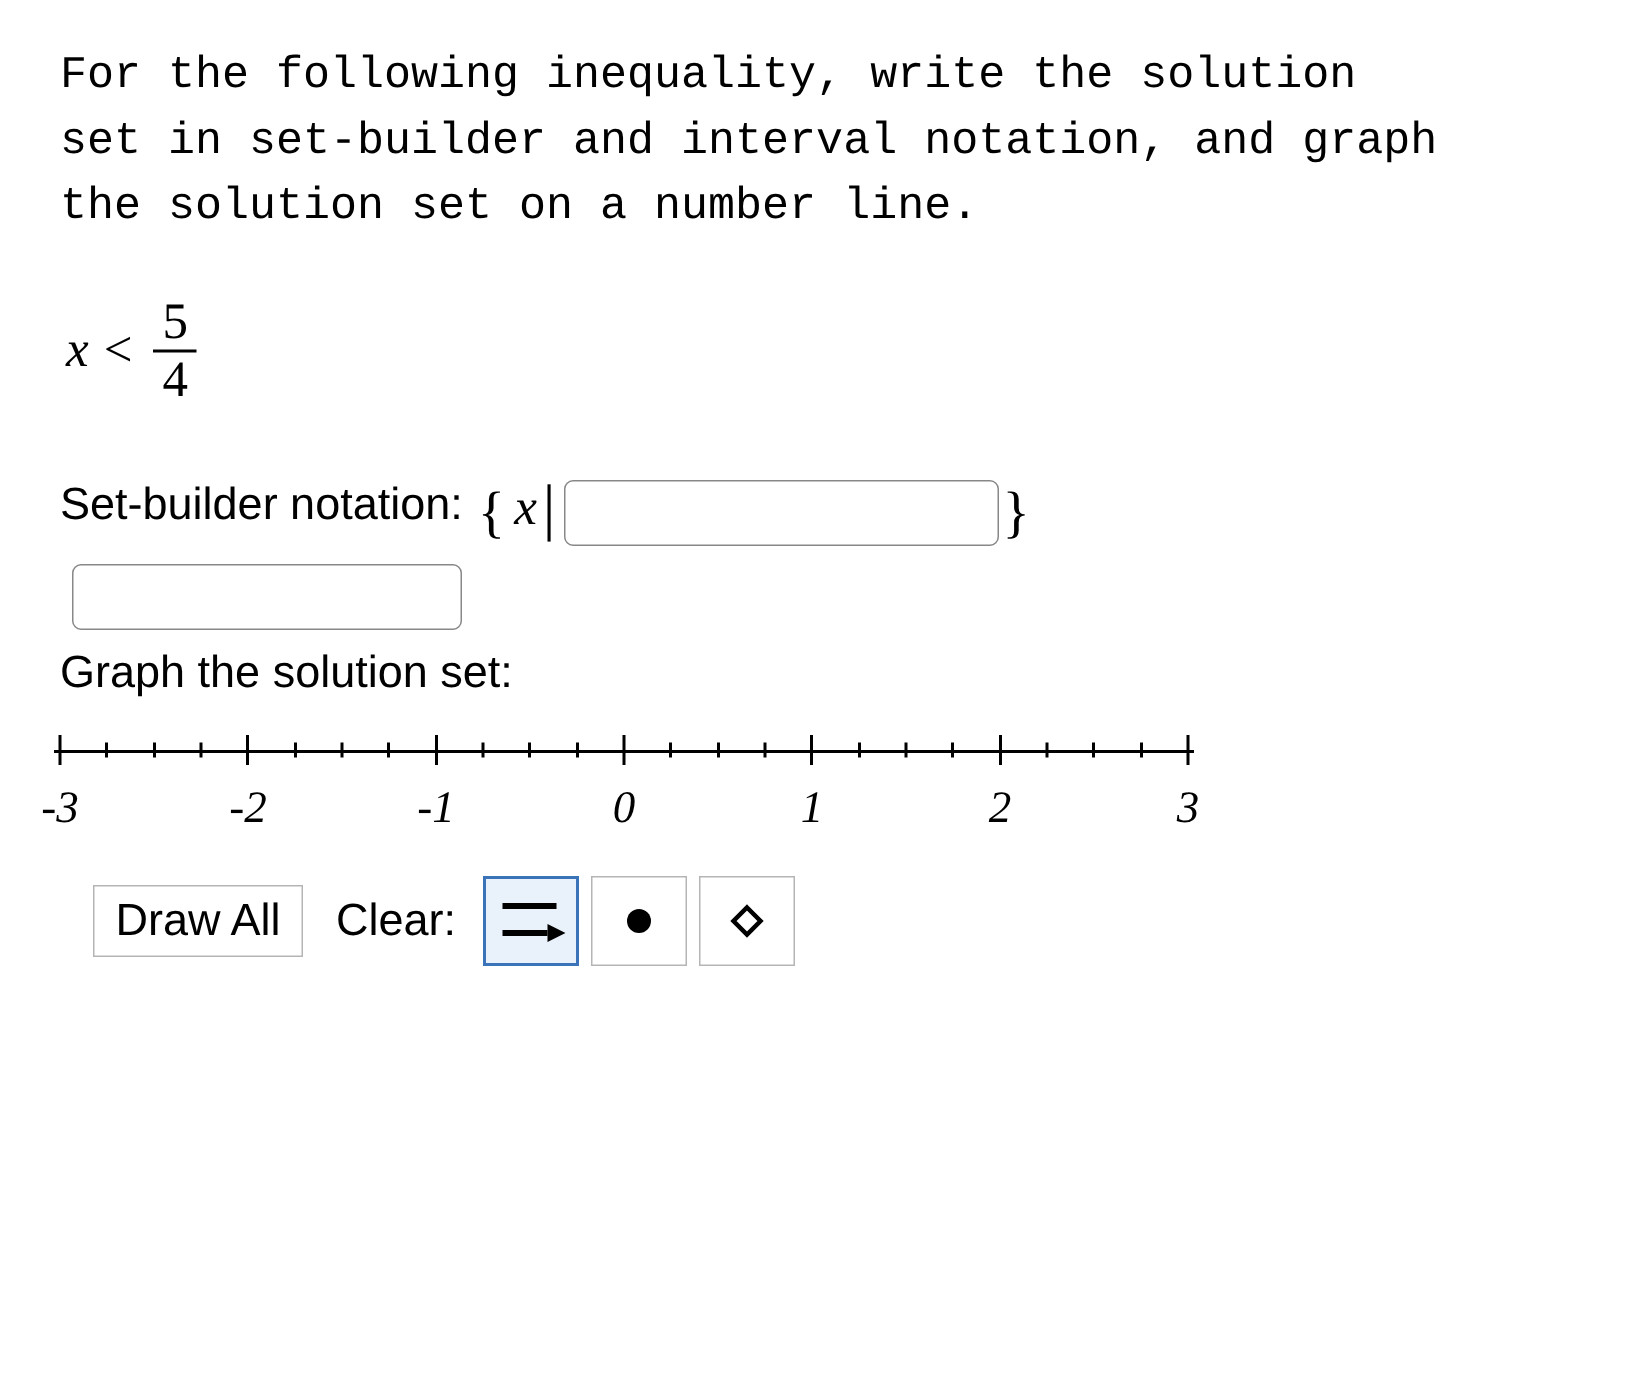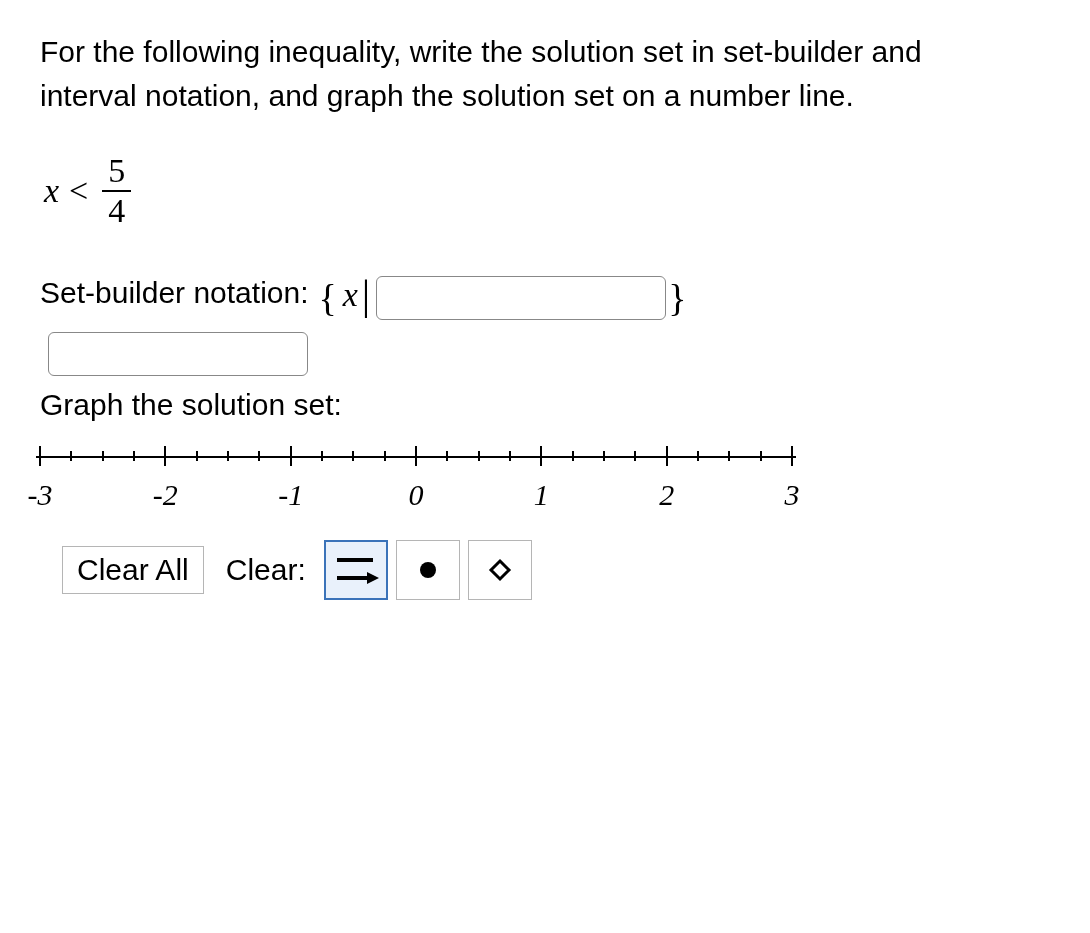--- a/index.html
+++ b/index.html
@@ -8,20 +8,21 @@
     color: #000;
     padding: 30px 40px;
     margin: 0;
     width: 1010px;
     box-sizing: border-box;
     background: #fff;
   }
   .instructions {
     line-height: 1.45;
     margin-bottom: 36px;
+    font-family: Liberation Mono, monospace;
   }
   .inequality {
     font-family: "Times New Roman", serif;
     font-size: 34px;
     display: flex;
     align-items: center;
     margin-bottom: 48px;
     margin-left: 4px;
   }
   .var-x {
@@ -225,21 +226,21 @@
       <div class="lbl" style="left: 129.333px;">-2</div>
       <div class="lbl" style="left: 254.667px;">-1</div>
       <div class="lbl" style="left: 380px;">0</div>
       <div class="lbl" style="left: 505.333px;">1</div>
       <div class="lbl" style="left: 630.667px;">2</div>
       <div class="lbl" style="left: 756px;">3</div>
     </div>
 </div>
 
 <div class="toolbar">
-  <button class="btn-clear">Clear All</button>
+  <button class="btn-clear">Draw All</button>
   <span class="draw-label">Clear:</span>
 
   <div class="tool selected">
     <svg width="46" height="40" viewBox="0 0 46 40">
       <line x1="4" y1="10" x2="40" y2="10" stroke="#000" stroke-width="4"></line>
       <line x1="4" y1="28" x2="34" y2="28" stroke="#000" stroke-width="4"></line>
       <polygon points="34,22 46,28 34,34" fill="#000"></polygon>
     </svg>
   </div>
 

